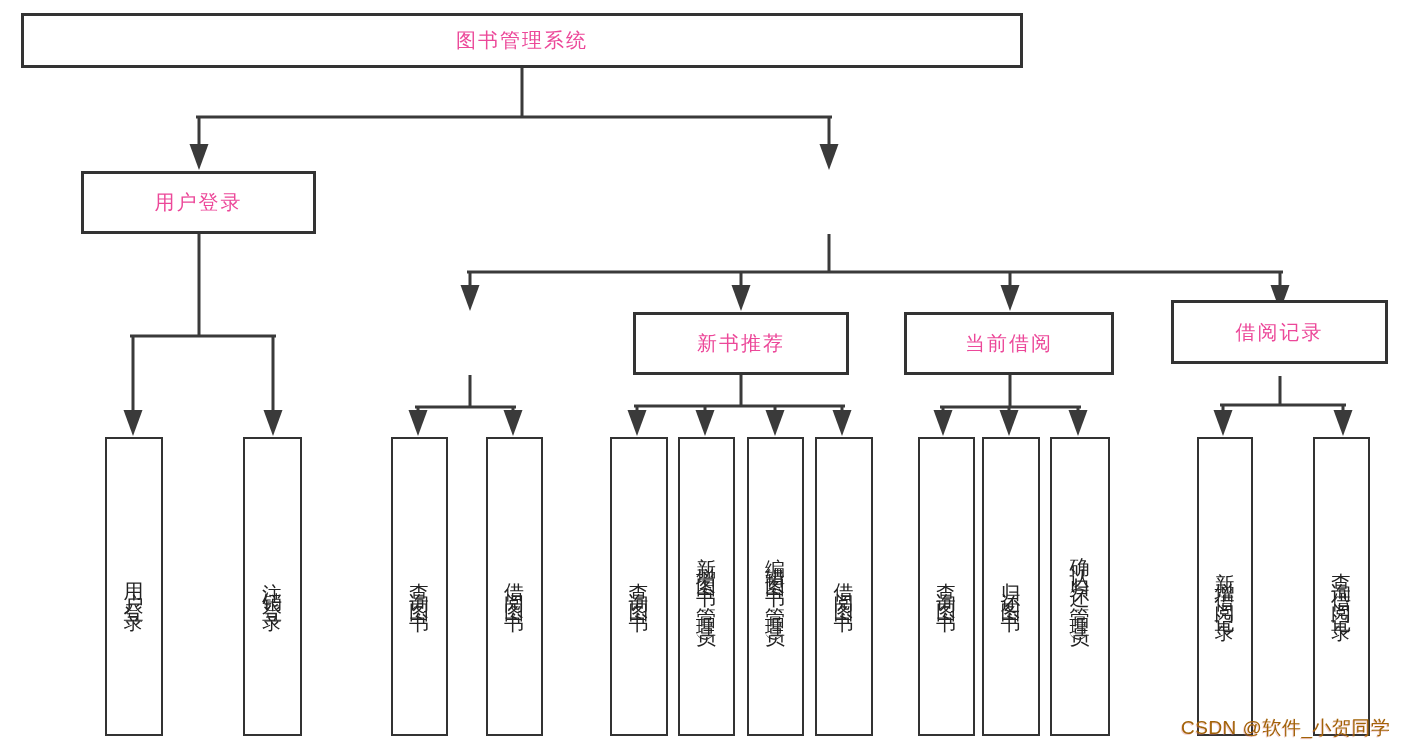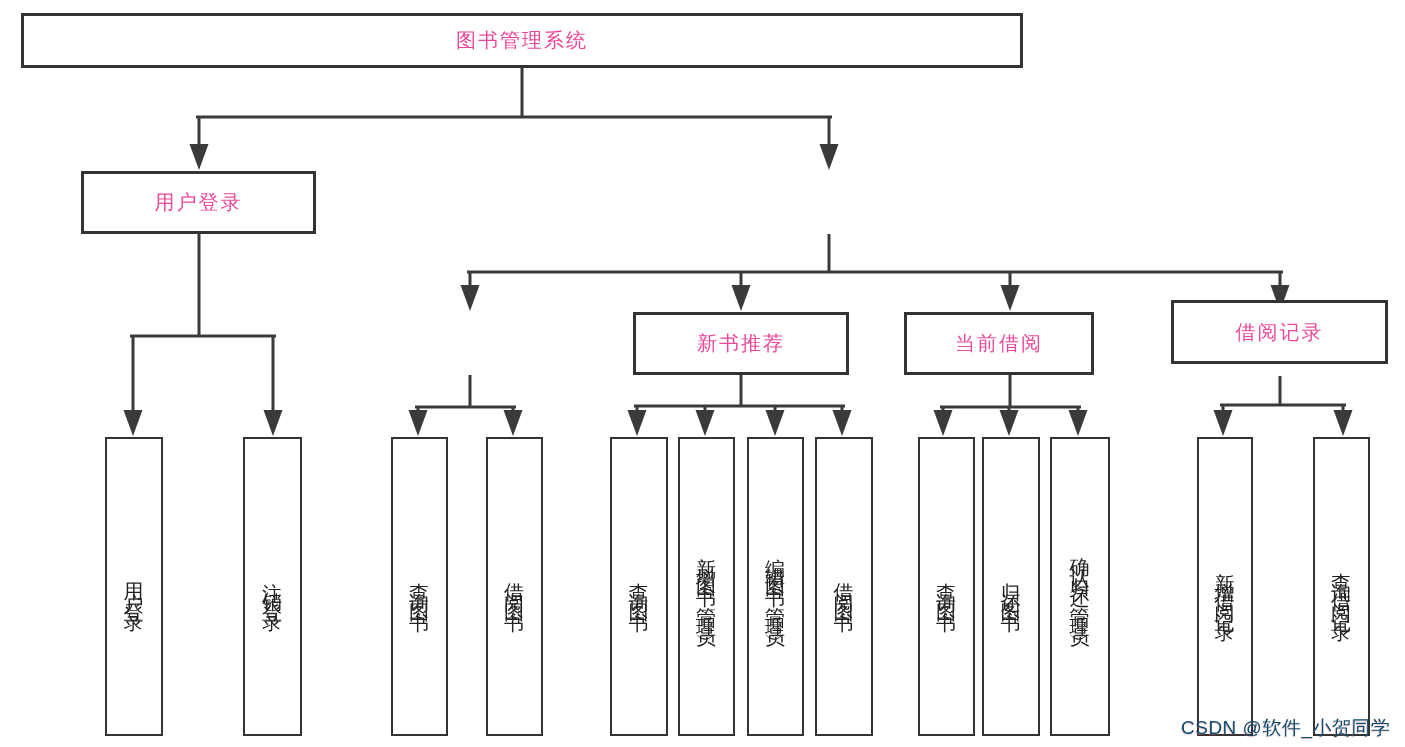--- a/index.html
+++ b/index.html
@@ -41,21 +41,21 @@
     line-height: 1.1;
     color: #222222;
     white-space: nowrap;
   }
   #watermark {
     position: absolute;
     left: 1181px;
     top: 715px;
     font-size: 19px;
     letter-spacing: 0.5px;
-    color: #0c4a6e;
+    color: #a16207;
     text-shadow: -1px 1px 0 rgba(222, 120, 120, 0.35);
     white-space: nowrap;
   }
 </style>
 </head>
 <body>
 
 <div id="stage">
 
   <svg id="connector-svg" viewBox="0 0 1405 747" xmlns="http://www.w3.org/2000/svg">
@@ -109,21 +109,21 @@
     <span class="hlabel">图书管理系统</span>
   </div>
 
   <div class="box" style="left:81px; top:171px; width:235px; height:63px;">
     <span class="hlabel">用户登录</span>
   </div>
 
   <div class="box" style="left:633px; top:312px; width:216px; height:63px;">
     <span class="hlabel">新书推荐</span>
   </div>
-  <div class="box" style="left:904px; top:312px; width:190px; height:63px;">
+  <div class="box" style="left:904px; top:312px; width:210px; height:63px;">
     <span class="hlabel">当前借阅</span>
   </div>
   <div class="box" style="left:1171px; top:300px; width:217px; height:64px;">
     <span class="hlabel">借阅记录</span>
   </div>
 
   <div class="box leaf" style="left:105px; top:437px; width:58px; height:299px;">
     <span class="vlabel">用户登录</span>
   </div>
   <div class="box leaf" style="left:243px; top:437px; width:59px; height:299px;">

